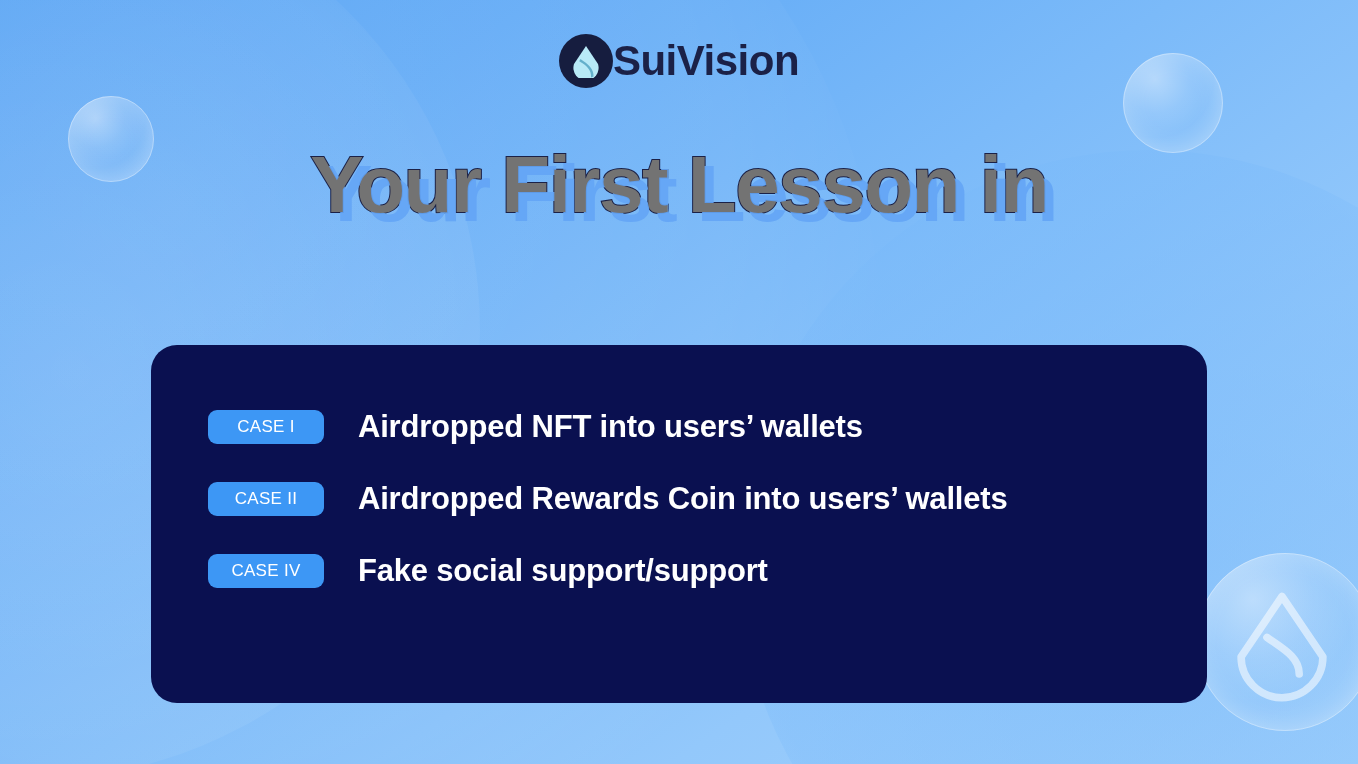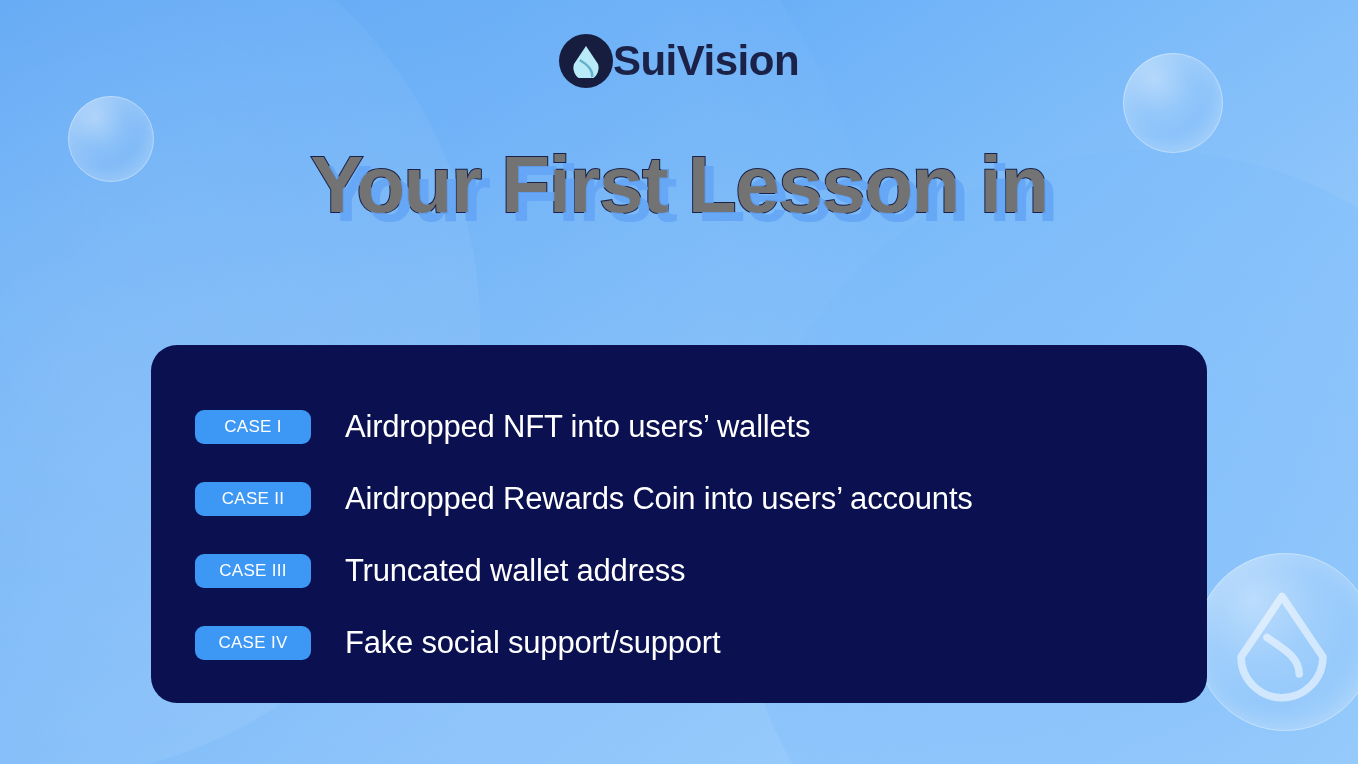--- a/index.html
+++ b/index.html
@@ -153,21 +153,21 @@
 
   
   .case-card {
     position: absolute;
     left: 151px;
     top: 345px;
     width: 1056px;
     height: 358px;
     background: #0a1050;
     border-radius: 26px;
-    padding: 46px 0 0 44px;
+    padding: 46px 0 0 57px;
   }
 
   .case-row {
     display: flex;
     align-items: center;
     height: 72px;
     gap: 34px;
   }
 
   .case-badge {
@@ -181,21 +181,21 @@
     font-weight: 500;
     letter-spacing: 0.3px;
     display: flex;
     align-items: center;
     justify-content: center;
   }
 
   .case-text {
     color: #ffffff;
     font-size: 31px;
-    font-weight: 400;
+    font-weight: 700;
     letter-spacing: -0.2px;
     white-space: nowrap;
   }
 </style>
 </head>
 <body>
 
 <div class="bg-layer">
   <div class="bg-disc-left"></div>
   <div class="bg-arc"></div>
@@ -227,26 +227,22 @@
 
 <div class="case-card">
 
   <div class="case-row">
     <span class="case-badge">CASE I</span>
     <span class="case-text">Airdropped NFT into users’ wallets</span>
   </div>
 
   <div class="case-row">
     <span class="case-badge">CASE II</span>
-    <span class="case-text">Airdropped Rewards Coin into users’ accounts</span>
-  </div>
-
-  <div class="case-row">
-    <span class="case-badge">CASE III</span>
-    <span class="case-text">Truncated wallet address</span>
-  </div>
+    <span class="case-text">Airdropped Rewards Coin into users’ wallets</span>
+  </div>
+
 
   <div class="case-row">
     <span class="case-badge">CASE IV</span>
     <span class="case-text">Fake social support/support</span>
   </div>
 
 </div>
 
 </body></html>

